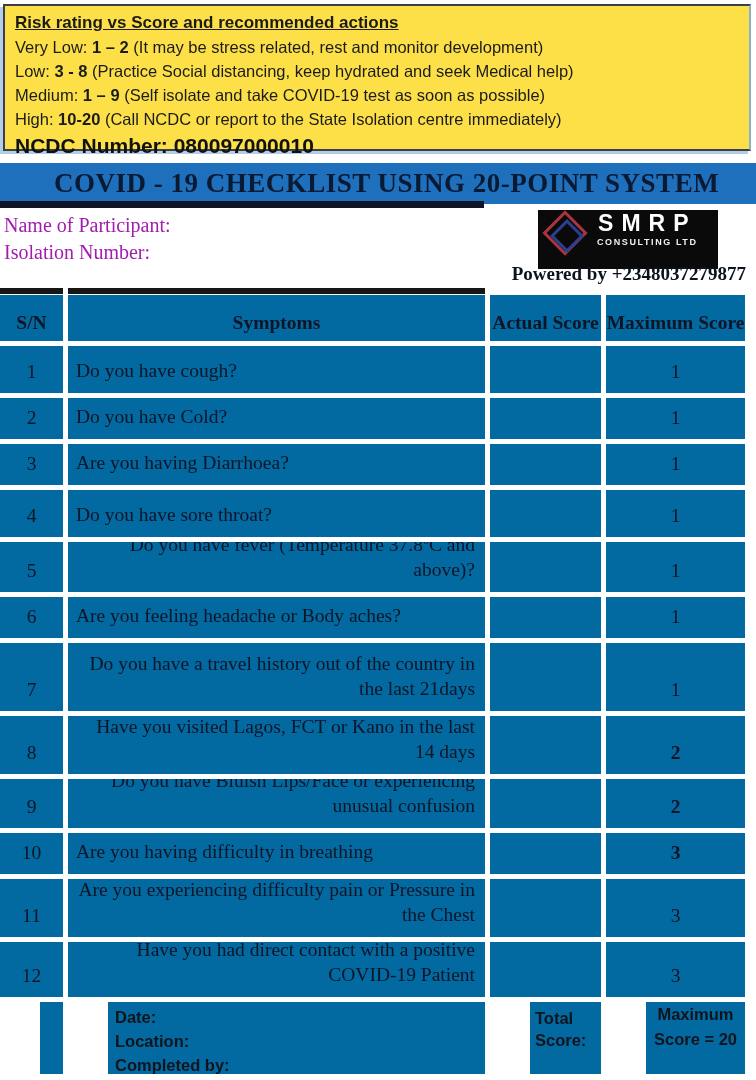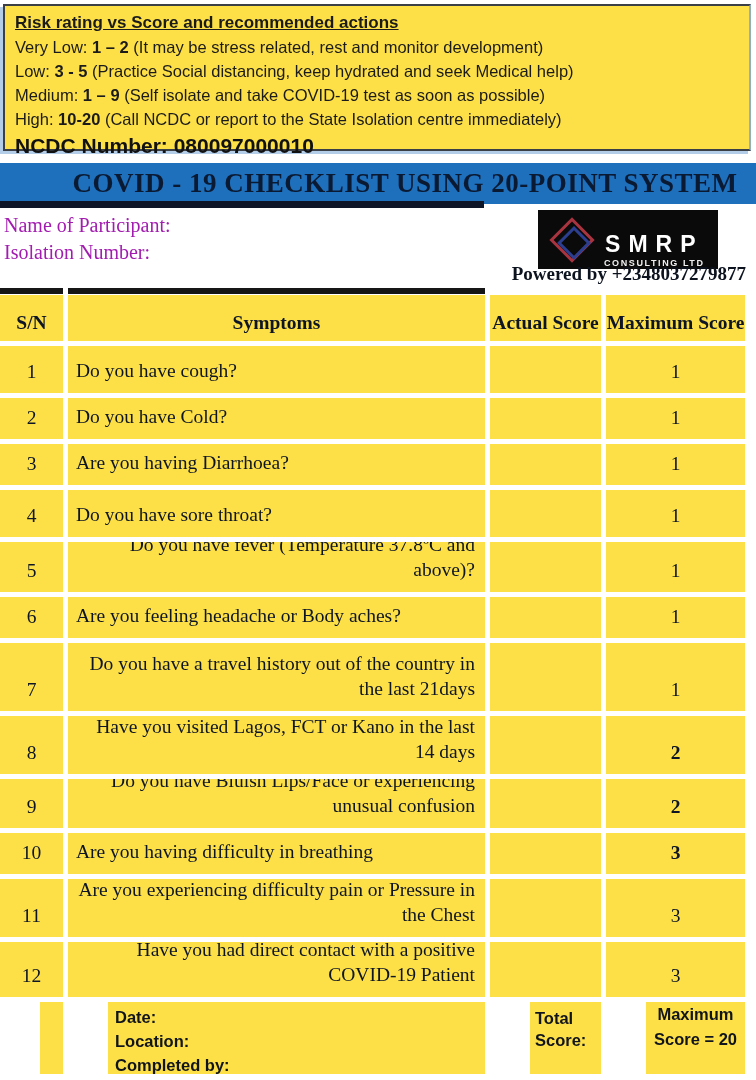--- a/index.html
+++ b/index.html
@@ -19,39 +19,39 @@
     font-family:"Liberation Sans", sans-serif;
     color:#1b1b1b; font-size:16.5px; line-height:24px;
   }
   .risk-title { font-weight:bold; text-decoration:underline; font-size:17px; }
   .risk-line b { font-weight:bold; }
   .ncdc { font-weight:bold; font-size:21px; line-height:27px; margin-top:1px; color:#111111; }
 
   
   .banner {
     position:absolute; left:0; top:163px; width:756px; height:41px;
-    background:#1e70bd; display:flex; align-items:center; justify-content:center;
+    background:#1e70bd; display:flex; align-items:center; justify-content:flex-start;
     padding-left:54px;
   }
   .banner-title {
     font-family:"Liberation Serif", serif; font-weight:bold; font-size:27px;
     color:#0b1a33; letter-spacing:0.5px; white-space:nowrap;
   }
   .banner-underline {
     position:absolute; left:0; top:201px; width:484px; height:7px; background:#0d1526;
   }
 
   
   .participant { position:absolute; left:4px; top:212px; font-weight:normal;
     font-size:20px; line-height:27px; color:#a21caf; }
 
   
   .logo {
     position:absolute; left:538px; top:210px; width:180px; height:59px;
-    background:#0a0a0a; display:flex; align-items:flex-end; padding-left:10px;
+    background:#0a0a0a; display:flex; align-items:flex-start; padding-left:3px;
   }
   .diamond-wrap { position:relative; width:52px; height:52px; flex:0 0 52px; }
   .diamond-red {
     position:absolute; left:8px; top:7px; width:32px; height:32px;
     border:3px solid #a83440; transform:rotate(45deg); background:transparent;
   }
   .diamond-blue {
     position:absolute; left:14px; top:14px; width:24px; height:24px;
     border:3px solid #2c3e8f; transform:rotate(45deg);
   }
@@ -73,21 +73,21 @@
 
   
   .checklist {
     position:absolute; left:0; top:295px; width:745px;
     display:grid;
     grid-template-columns:63px 417px 111px 139px;
     grid-template-rows:46px 47px 41px 41px 47px 50px 41px 68px 58px 49px 41px 58px 55px 72px;
     gap:5px;
   }
   .cell {
-    background:#fde047; color:#0d1526; font-size:19.5px;
+    background:#0369a1; color:#0d1526; font-size:19.5px;
     display:flex; overflow:hidden;
   }
   .hdr { font-weight:bold; align-items:flex-end; justify-content:center;
     text-align:center; padding-bottom:7px; line-height:22px; }
   .sn  { align-items:flex-end; justify-content:center; padding-bottom:10px; }
   .sym { align-items:flex-end; justify-content:flex-start; text-align:right;
     padding:0 10px 10px 8px; line-height:25px; }
   .act { }
   .max { align-items:flex-end; justify-content:center; padding-bottom:10px; }
   .max.bold { font-weight:bold; }
@@ -102,21 +102,21 @@
     text-align:center; line-height:25px; }
 </style>
 </head>
 <body>
 
 <div class="page">
 
   <div class="risk-box">
     <div class="risk-title">Risk rating vs Score and recommended actions</div>
     <div class="risk-line"><span>Very Low: </span><b>1 – 2 </b><span>(It may be stress related, rest and monitor development)</span></div>
-    <div class="risk-line"><span>Low: </span><b>3 - 5 </b><span>(Practice Social distancing, keep hydrated and seek Medical help)</span></div>
+    <div class="risk-line"><span>Low: </span><b>3 - 8 </b><span>(Practice Social distancing, keep hydrated and seek Medical help)</span></div>
     <div class="risk-line"><span>Medium: </span><b>1 – 9 </b><span>(Self isolate  and take COVID-19 test as soon as possible)</span></div>
     <div class="risk-line"><span>High: </span><b>10-20 </b><span>(Call NCDC or report to the State Isolation centre immediately)</span></div>
     <div class="ncdc">NCDC Number: 080097000010</div>
   </div>
 
   <div class="banner">
     <span class="banner-title">COVID - 19 CHECKLIST USING 20-POINT SYSTEM</span>
   </div>
   <div class="banner-underline"></div>
 

